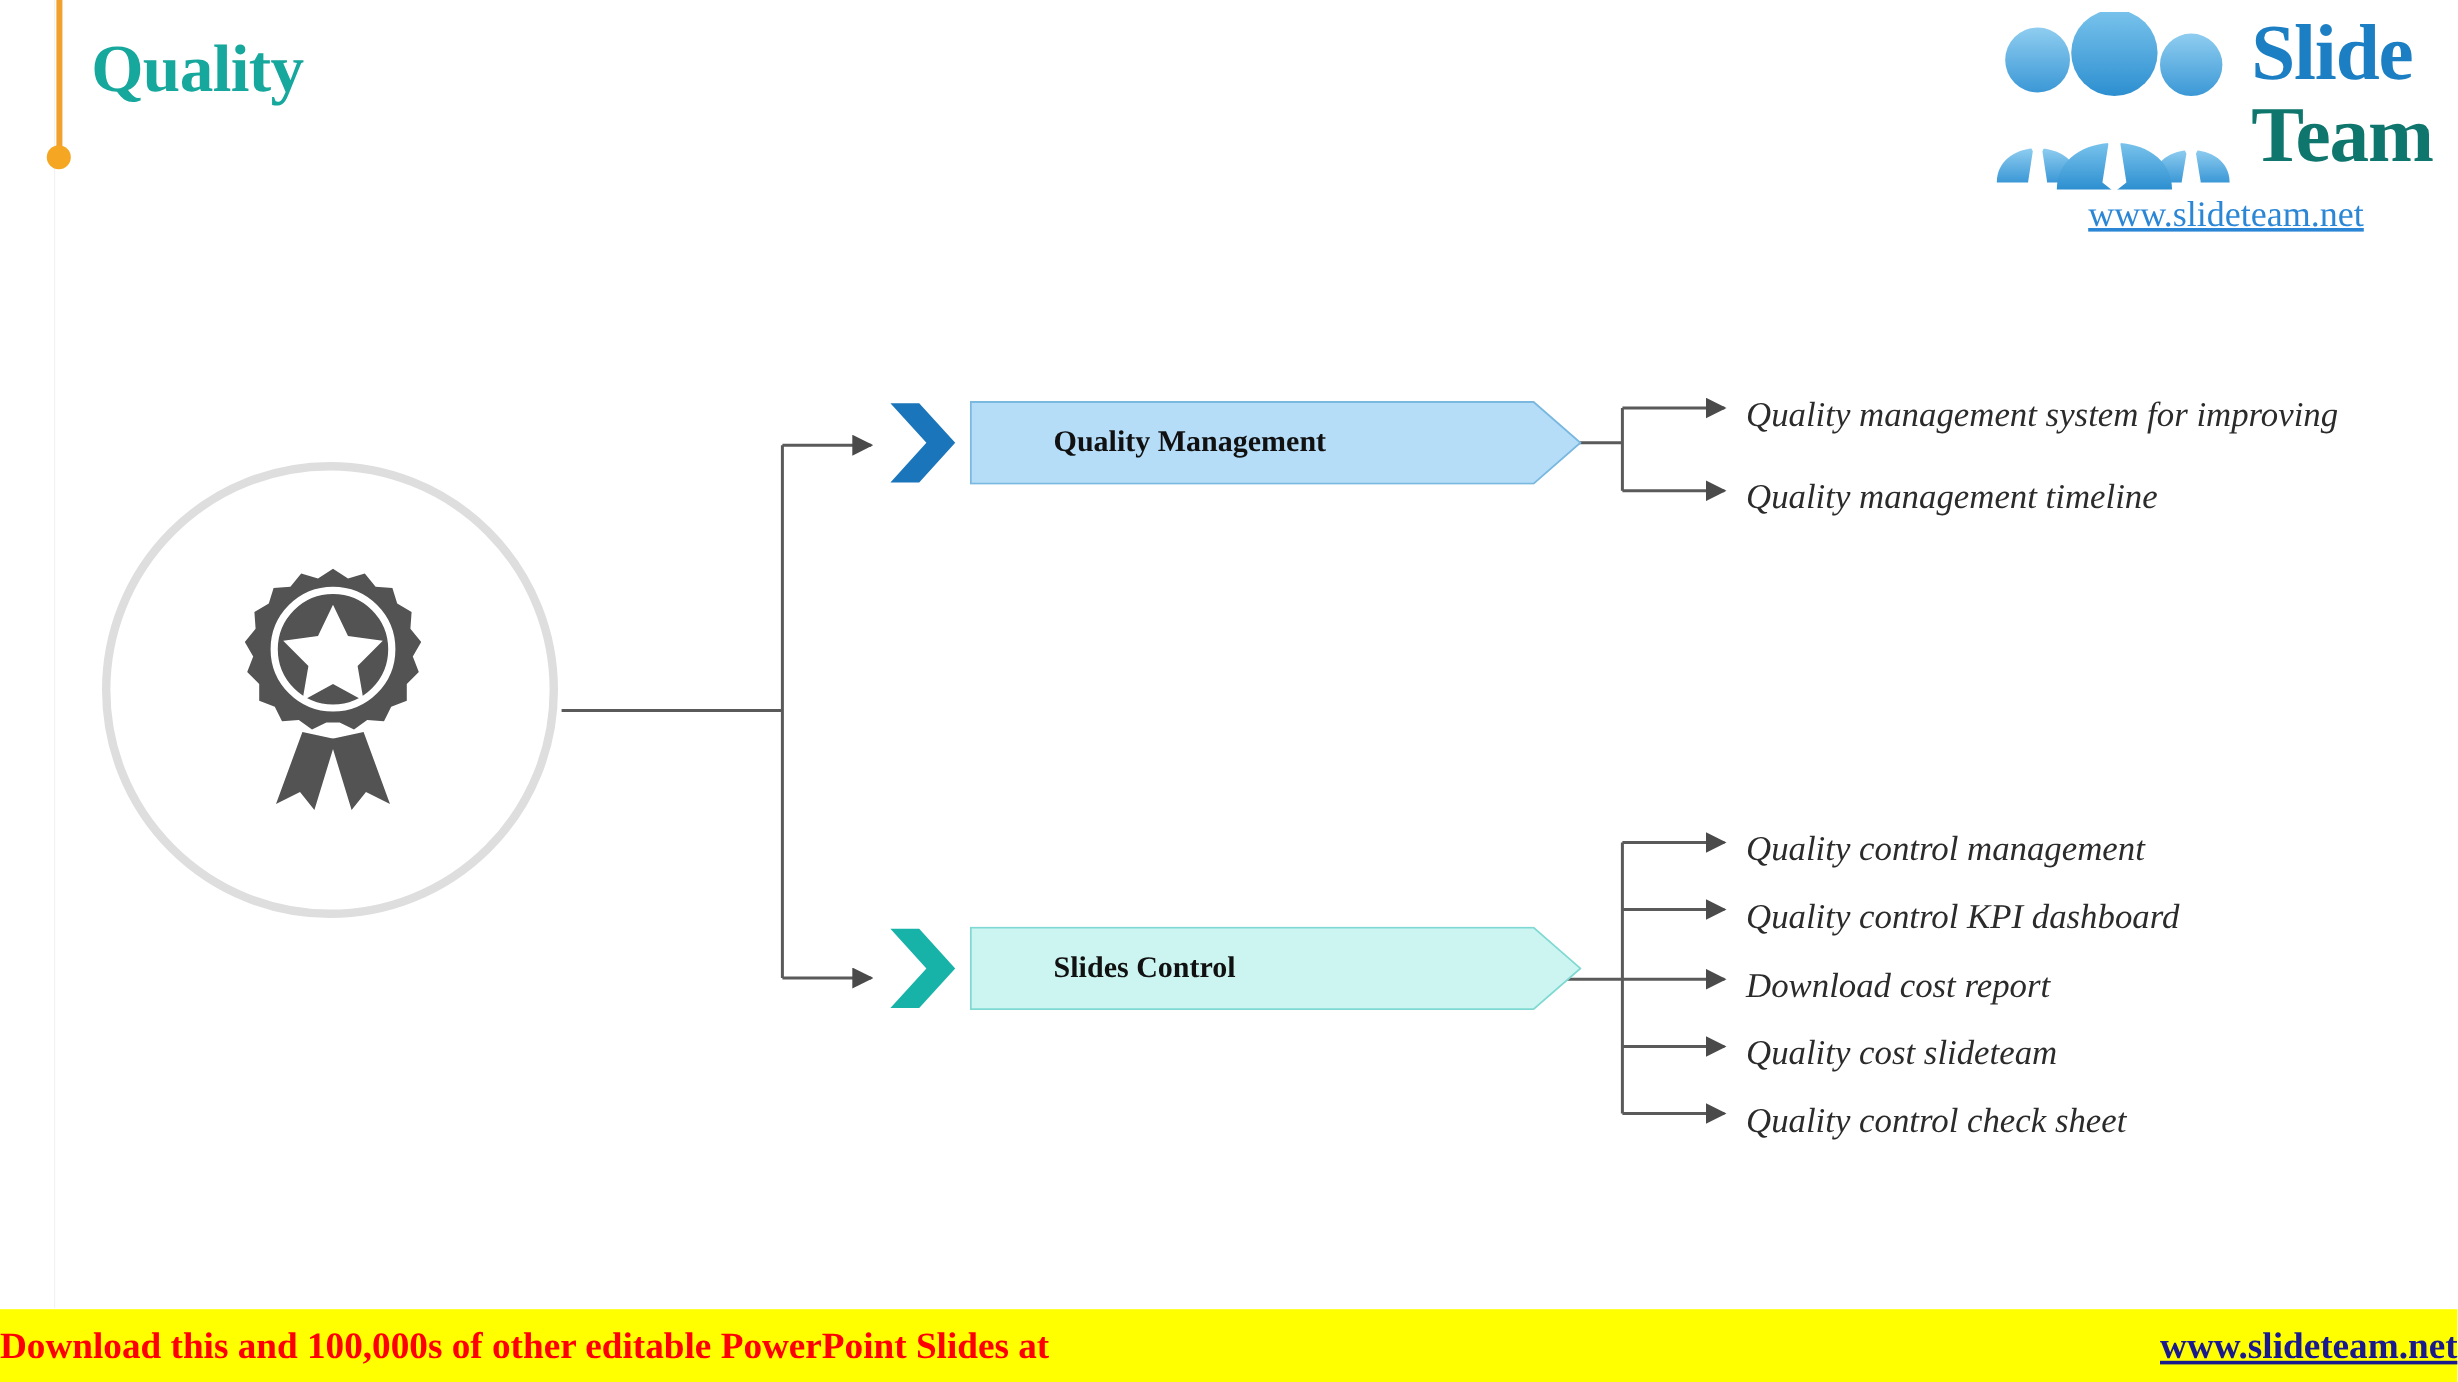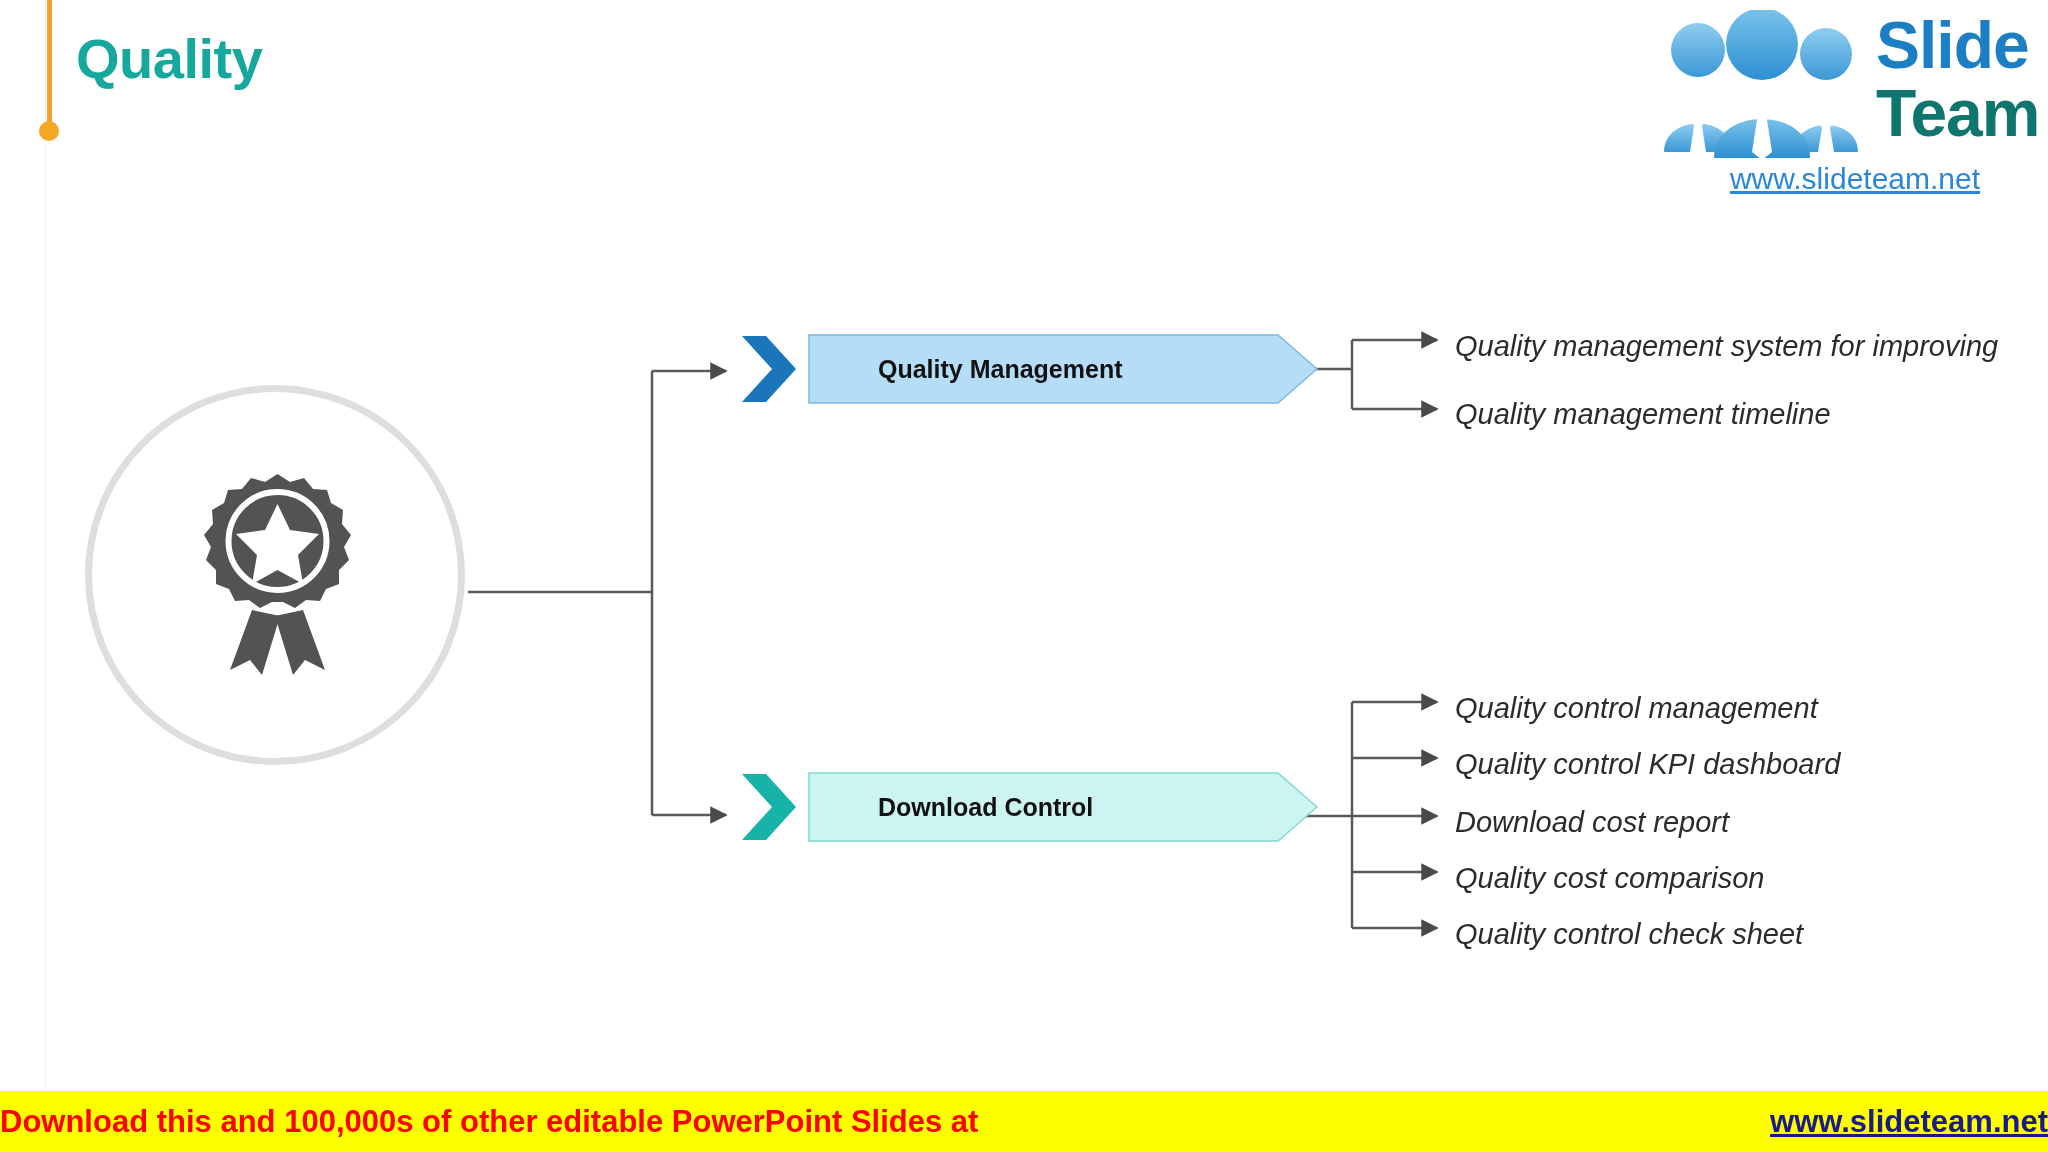--- a/index.html
+++ b/index.html
@@ -15,20 +15,21 @@
     font-family: "Liberation Sans", sans-serif;
   }
 
   
   #slide {
     position: absolute;
     left: 0; top: 0;
     width: 2048px;
     height: 1152px;
     background: #ffffff;
+    font-family: Liberation Serif, serif;
   }
 
   
   .left-hairline {
     position: absolute;
     left: 45px; top: 0;
     width: 1px; height: 1090px;
     background: #f2f2f2;
   }
 
@@ -296,30 +297,30 @@
     <div class="banner-label">Quality Management</div>
   </div>
 
   <div class="banner" id="banner-ctrl">
     <svg class="banner-chev" viewBox="0 0 62 70">
       <path d="M2 2 L32 35 L2 68 L26 68 L56 35 L26 2 Z" fill="#17b2a8"></path>
     </svg>
     <svg class="banner-body" viewBox="0 0 510 70" preserveAspectRatio="none">
       <path d="M1 1 L470 1 L509 35 L470 69 L1 69 Z" fill="#ccf5f2" stroke="#7fd9d2" stroke-width="1.5"></path>
     </svg>
-    <div class="banner-label">Download Control</div>
+    <div class="banner-label">Slides Control</div>
   </div>
 
   <div class="leaf" style="top:400px">Quality management timeline</div>
   <div class="leaf" style="top:332px">Quality management system for improving</div>
 
   <div class="leaf" style="top:694px">Quality control management</div>
   <div class="leaf" style="top:750px">Quality control KPI dashboard</div>
   <div class="leaf" style="top:808px">Download cost report</div>
-  <div class="leaf" style="top:864px">Quality cost comparison</div>
+  <div class="leaf" style="top:864px">Quality cost slideteam</div>
   <div class="leaf" style="top:920px">Quality control check sheet</div>
 
   <div class="footer">
     <span class="footer-text">Download this and 100,000s of other editable PowerPoint Slides at</span>
     <span class="footer-link">www.slideteam.net</span>
   </div>
 
 </div>
 
 </body></html>

